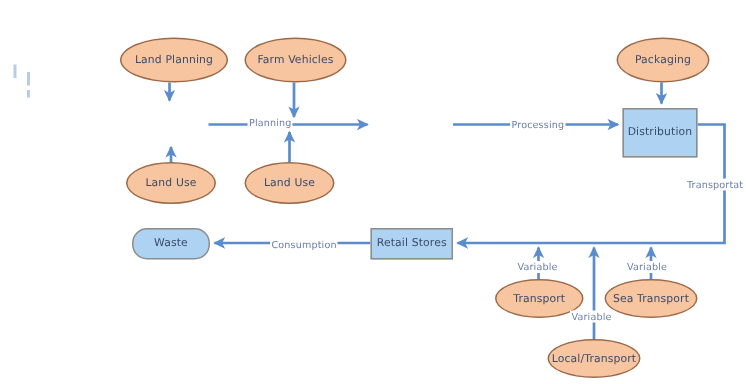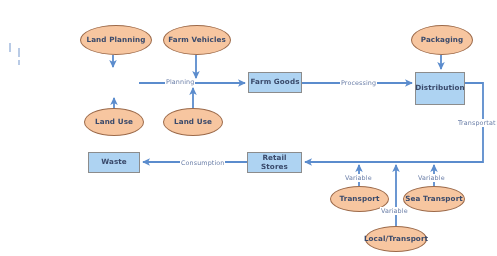--- a/index.html
+++ b/index.html
@@ -28,21 +28,20 @@
   .node {
     position: absolute;
     box-sizing: border-box;
     display: flex;
     align-items: center;
     justify-content: center;
     text-align: center;
     color: #3a4a6b;
     line-height: 1.15;
     z-index: 3;
-    font-weight: bold;
   }
   .node.box {
     background: #aed3f2;
     border: 1px solid #8c8c8c;
     font-size: 7.2px;
     letter-spacing: 0.1px;
   }
   .node.ellipse {
     background: #f7c6a0;
     border: 1px solid #9c6a4a;
@@ -115,37 +114,34 @@
 
   <div class="node ellipse" style="left:163px; top:25px; width:68px; height:30px;">
     <span>Farm Vehicles</span>
   </div>
 
   <div class="node ellipse" style="left:411px; top:25px; width:62px; height:30px;">
     <span>Packaging</span>
   </div>
 
 
-  <div class="node box" style="left:248px; top:72px; width:54px; height:21px;">
-    <span>Farm Goods</span>
-  </div>
 
   <div class="node box" style="left:415px; top:72px; width:50px; height:33px;">
     <span>Distribution</span>
   </div>
 
   <div class="node ellipse" style="left:84px; top:108px; width:60px; height:28px;">
     <span>Land Use</span>
   </div>
 
   <div class="node ellipse" style="left:163px; top:108px; width:60px; height:28px;">
     <span>Land Use</span>
   </div>
 
-  <div class="node box" style="left:88px; top:152px; width:52px; height:21px;">
+  <div class="node box" style="left:88px; top:152px; width:52px; height:21px;border-radius:10px;">
     <span>Waste</span>
   </div>
 
   <div class="node box" style="left:247px; top:152px; width:55px; height:21px;">
     <span>Retail Stores</span>
   </div>
 
   <div class="node ellipse" style="left:330px; top:186px; width:59px; height:26px;">
     <span>Transport</span>
   </div>

